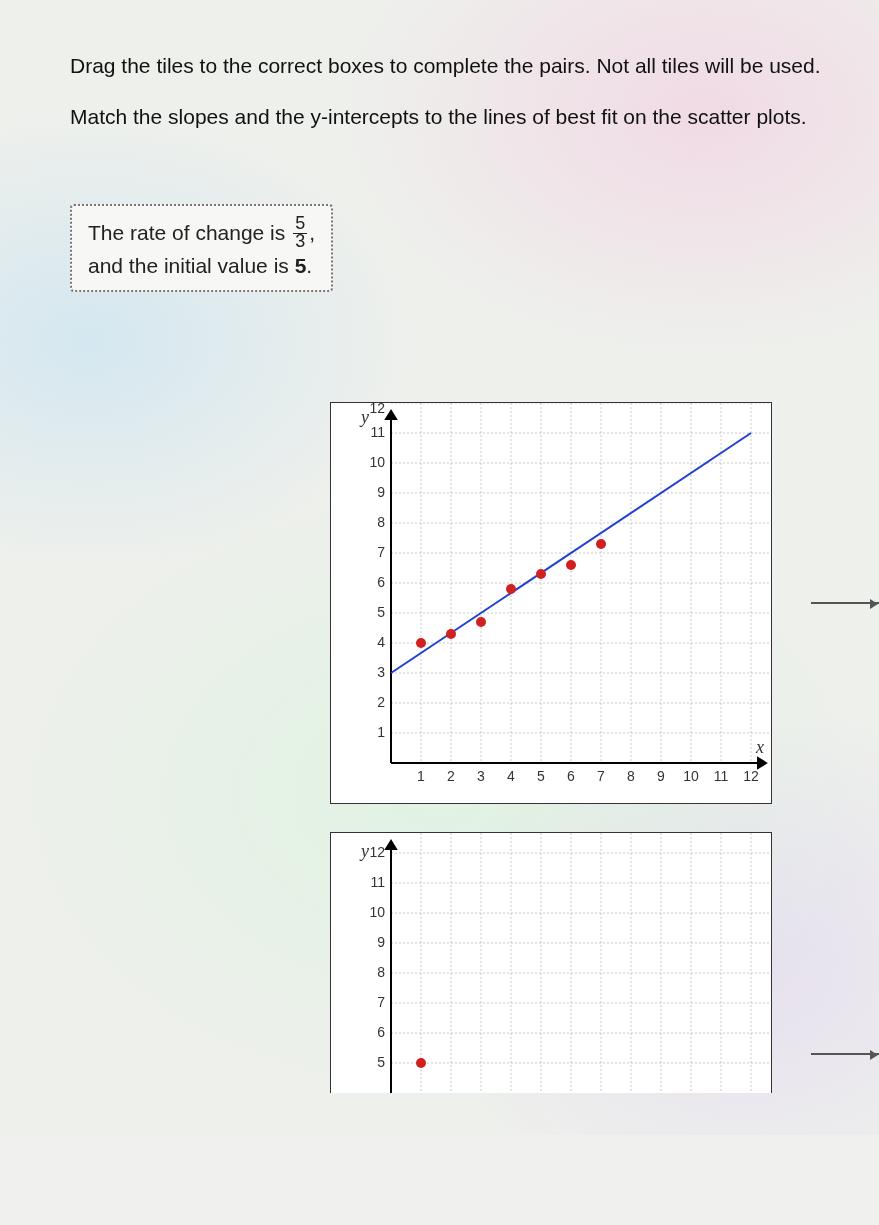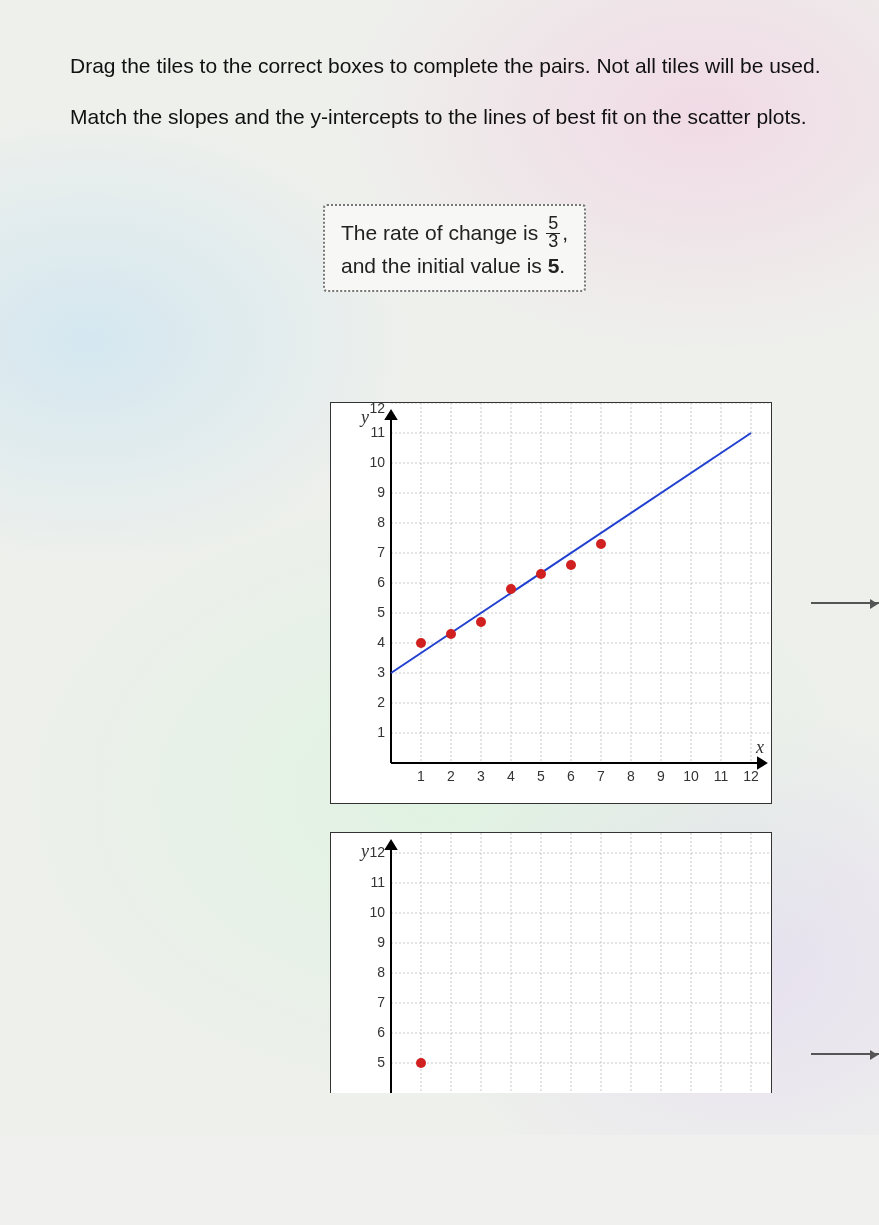--- a/index.html
+++ b/index.html
@@ -33,21 +33,20 @@
     color: #111;
   }
   .sub-instruction {
     font-size: 21px;
     line-height: 1.45;
     margin-bottom: 71px;
     color: #111;
   }
   .tile-row {
     display: flex;
-    justify-content: center;
     margin-bottom: 110px;
   }
   .tile {
     border: 2px dotted #777;
     background: #f7f7f5;
     padding: 10px 16px;
     font-size: 21px;
     color: #222;
     border-radius: 4px;
     cursor: grab;

